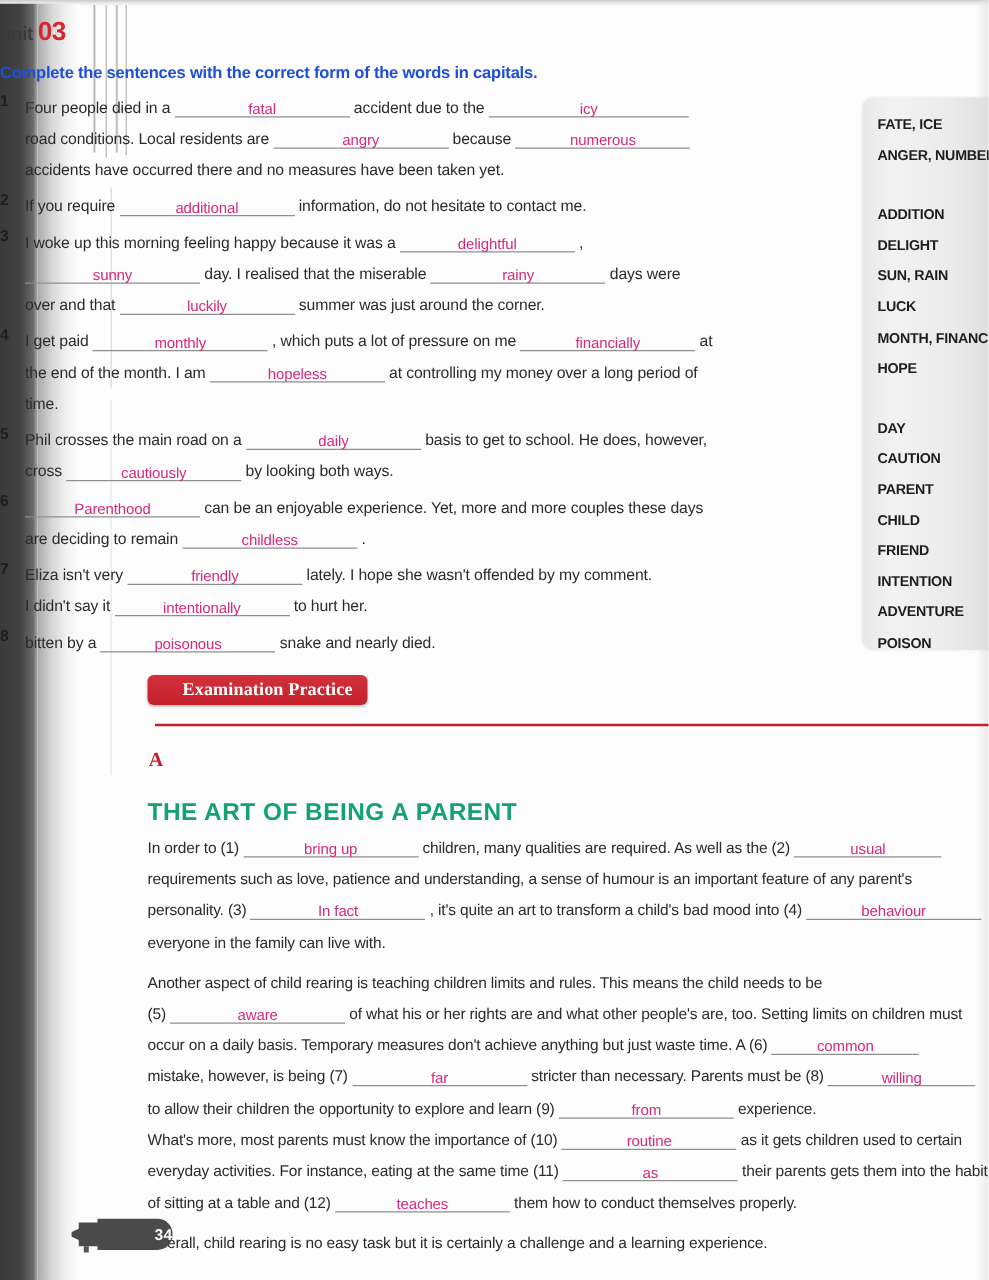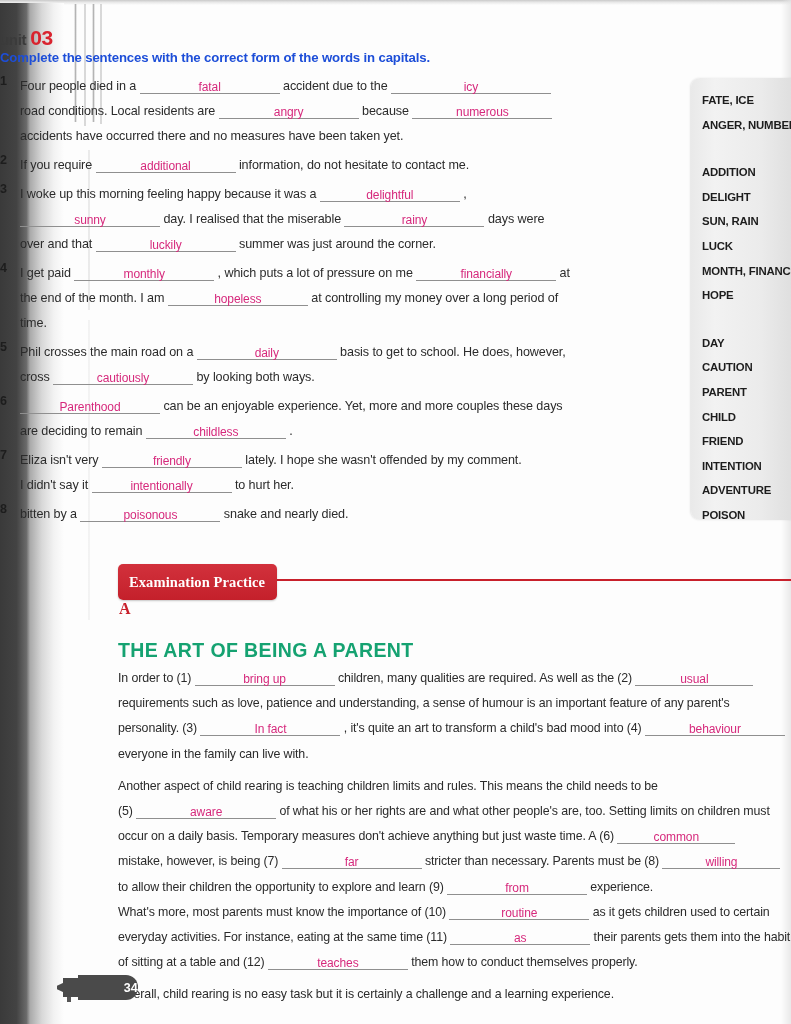--- a/index.html
+++ b/index.html
@@ -50,21 +50,21 @@
   .page-shadow-right {
     position: absolute;
     right: 0; top: 0;
     width: 10px; height: 1024px;
     background: linear-gradient(to right, rgba(250,250,250,0) 0%, rgba(228,228,228,0.8) 100%);
   }
 
   
   .unit-head {
     position: absolute;
-    left: 0; top: 26px;
+    left: 0; top: 14px;
     font-weight: bold;
     letter-spacing: .2px;
   }
   .unit-word {
     font-size: 15px;
     color: #3b3b3b;
     letter-spacing: -0.3px;
   }
   .unit-num {
     font-size: 21px;
@@ -155,23 +155,23 @@
 
   
   .exam-rule {
     position: absolute;
     left: 124px; top: 579px;
     width: 667px; height: 2px;
     background: #c8202b;
   }
   .exam-badge {
     position: absolute;
-    left: 118px; top: 564px;
-    height: 36px;
-    padding: 0 12px 0 11px;
+    left: 118px; top: 540px;
+    height: 24px;
+    padding: 0 12px 0 28px;
     background: linear-gradient(to bottom, #d2313c 0%, #c4202b 100%);
     border-radius: 5px;
     display: flex;
     align-items: center;
     box-shadow: 0 1px 2px rgba(0,0,0,0.22);
   }
   .exam-badge span {
     color: #ffffff;
     font-family: "Liberation Serif", serif;
     font-size: 14.5px;

